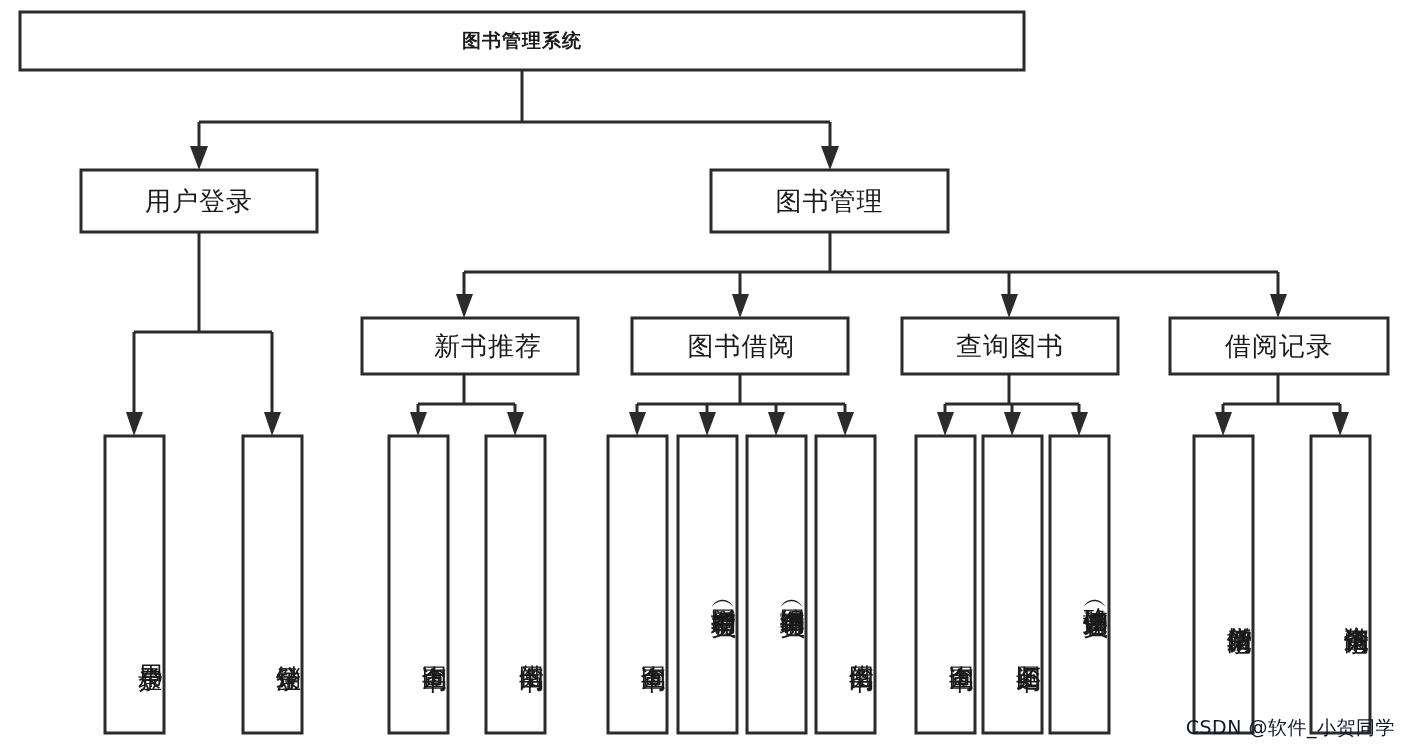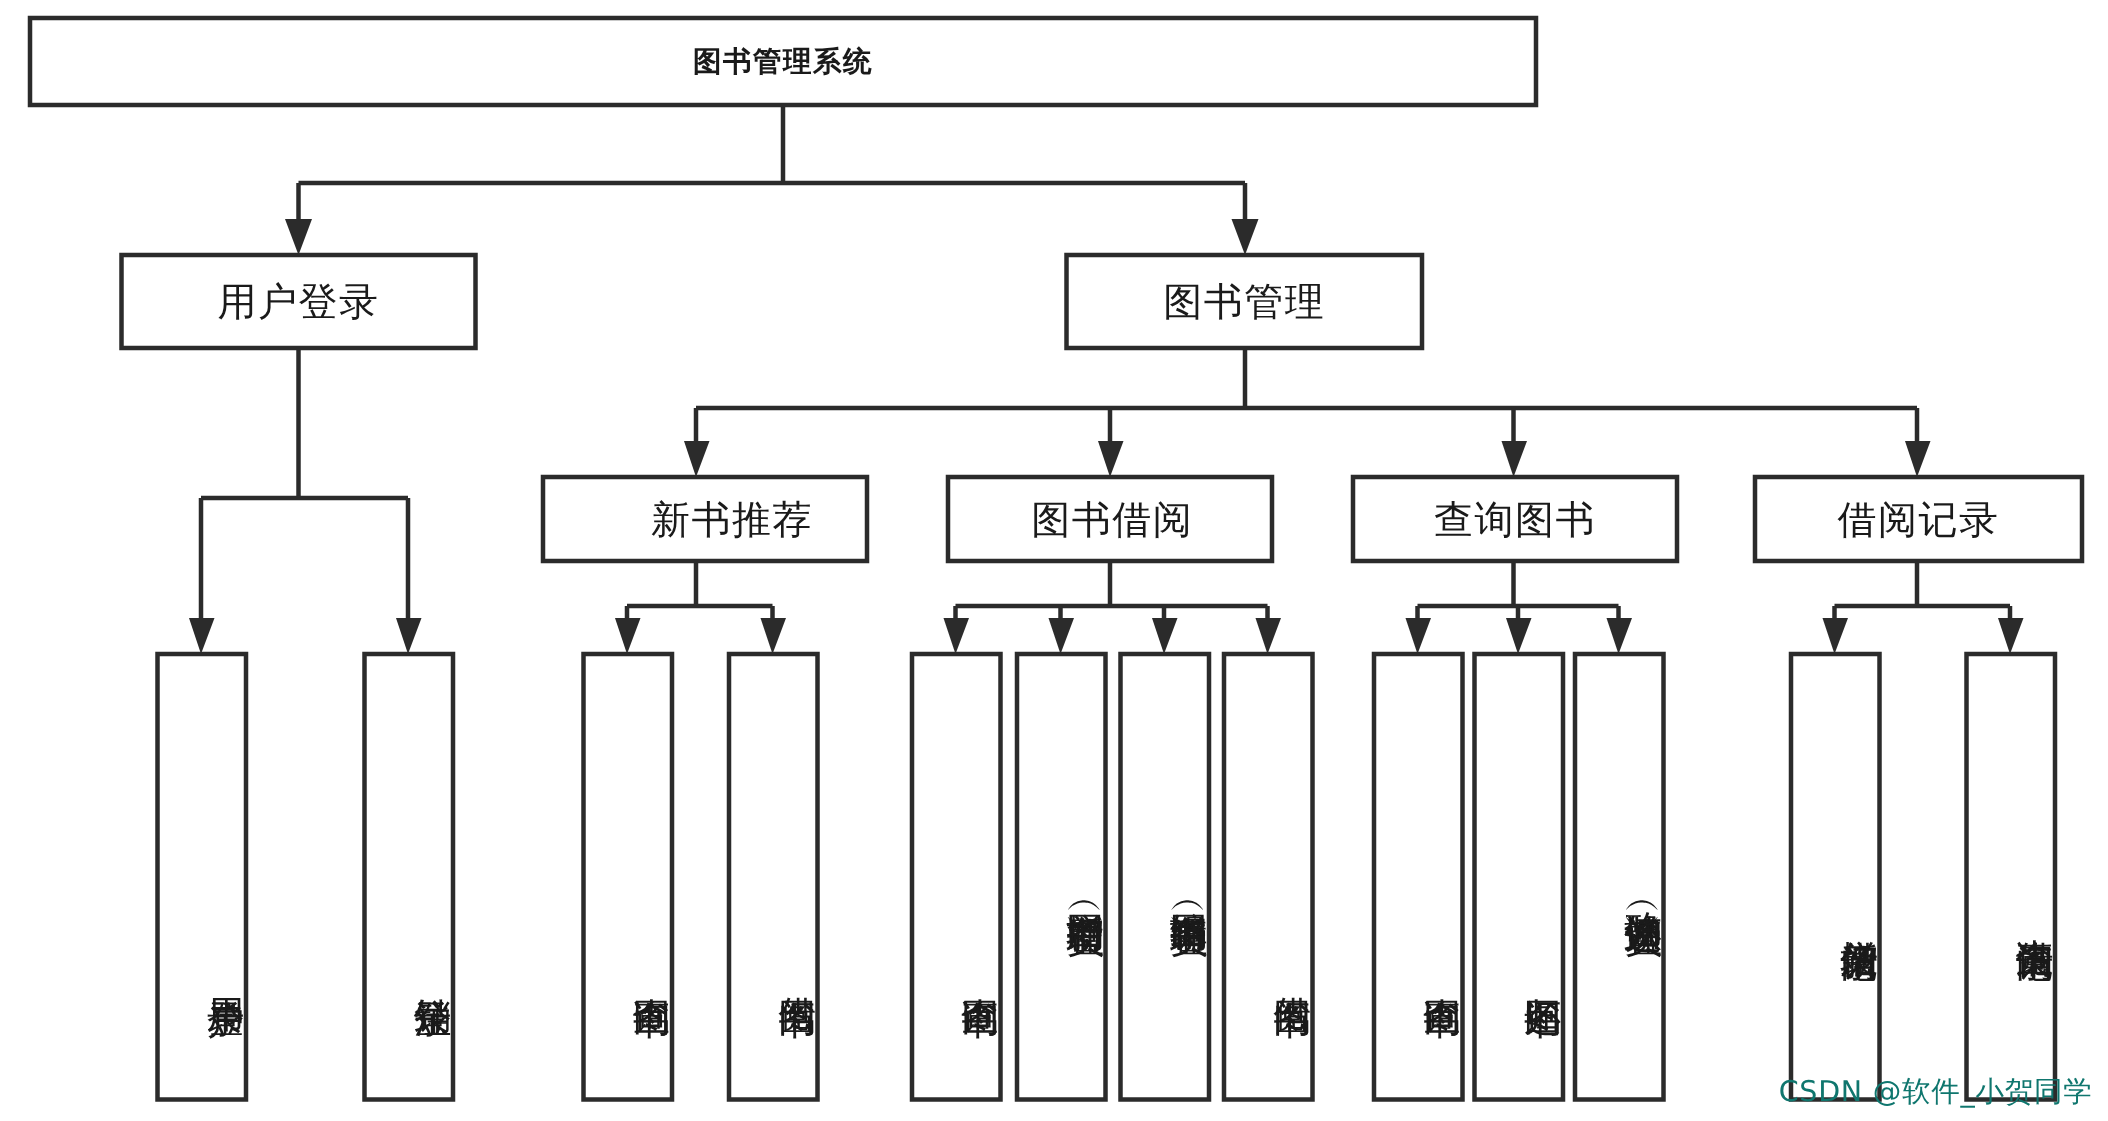--- a/index.html
+++ b/index.html
@@ -72,21 +72,21 @@
   .title-wrap {
     font-size: 19px;
     font-weight: bold;
   }
   #watermark {
     position: absolute;
     right: 10px;
     bottom: 6px;
     font-family: "DejaVu Sans", "Liberation Sans", sans-serif;
     font-size: 19px;
-    color: #0f766e;
+    color: #0f172a;
     letter-spacing: 0.5px;
     white-space: nowrap;
     pointer-events: none;
   }
 </style>
 </head>
 <body>
 
 <div id="diagram-root">
 

